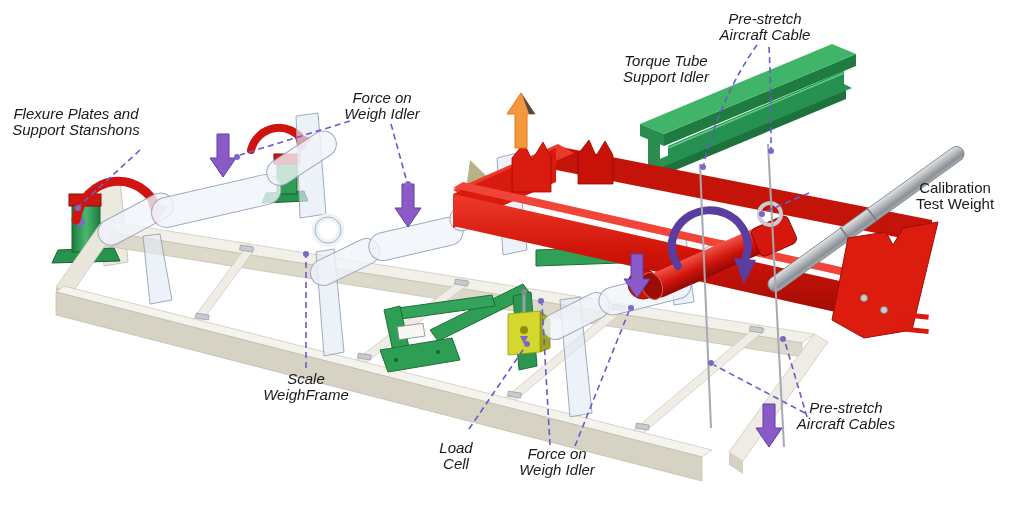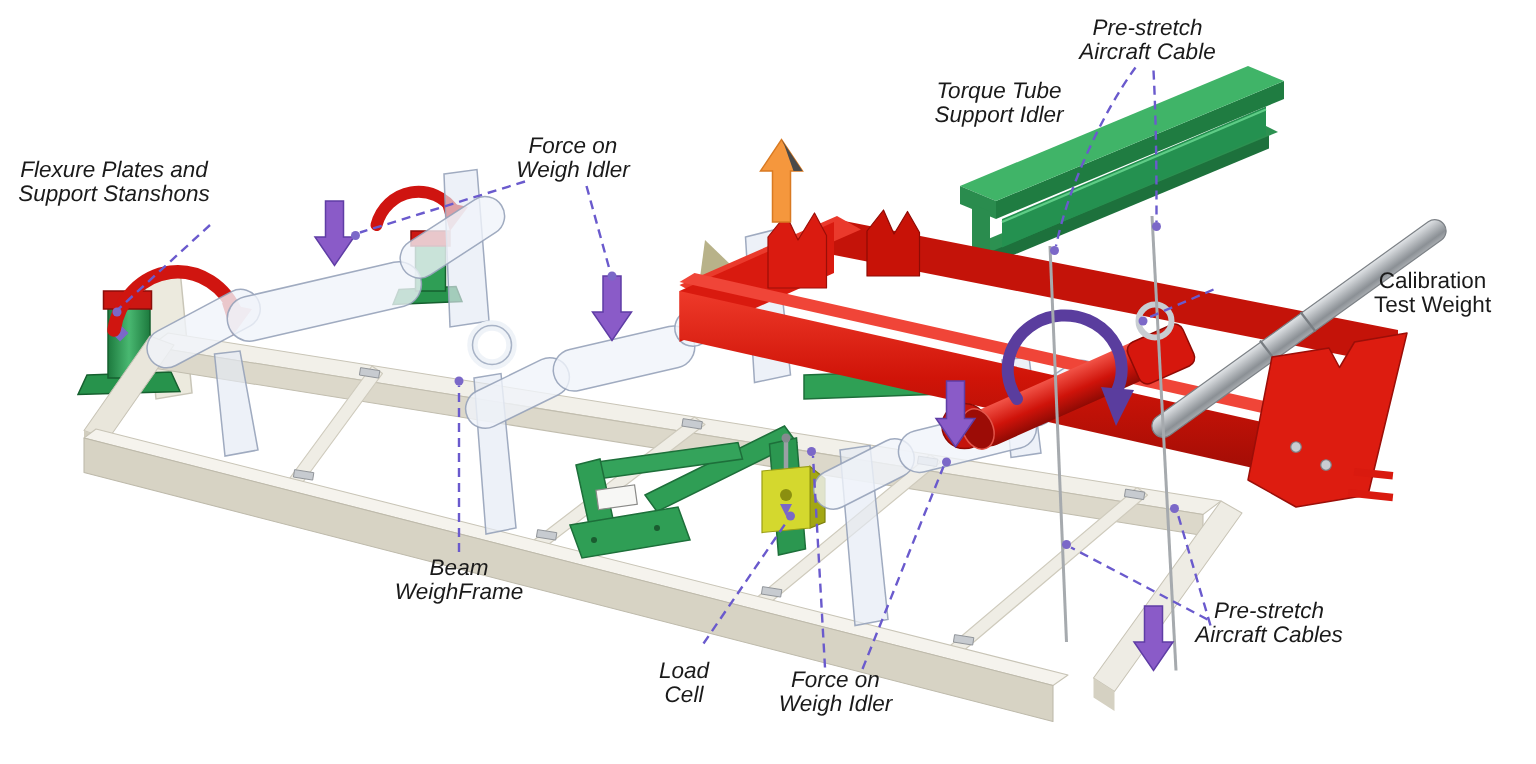--- a/index.html
+++ b/index.html
@@ -232,21 +232,21 @@
 <div class="lbl center" style="left:76px;top:106px">Flexure Plates and
 Support Stanshons</div>
 <div class="lbl center" style="left:382px;top:90px">Force on
 Weigh Idler</div>
 <div class="lbl center" style="left:666px;top:53px">Torque Tube
 Support Idler</div>
 <div class="lbl center" style="left:765px;top:11px">Pre-stretch
 Aircraft Cable</div>
 <div class="lbl leftalign" style="left:916px;top:180px">Calibration
 Test Weight</div>
-<div class="lbl center" style="left:306px;top:371px">Beam
+<div class="lbl center" style="left:306px;top:371px">Scale
 WeighFrame</div>
 <div class="lbl center" style="left:456px;top:440px">Load
 Cell</div>
 <div class="lbl center" style="left:557px;top:446px">Force on
 Weigh Idler</div>
 <div class="lbl center" style="left:846px;top:400px">Pre-stretch
 Aircraft Cables</div>
 
 </div>
 

